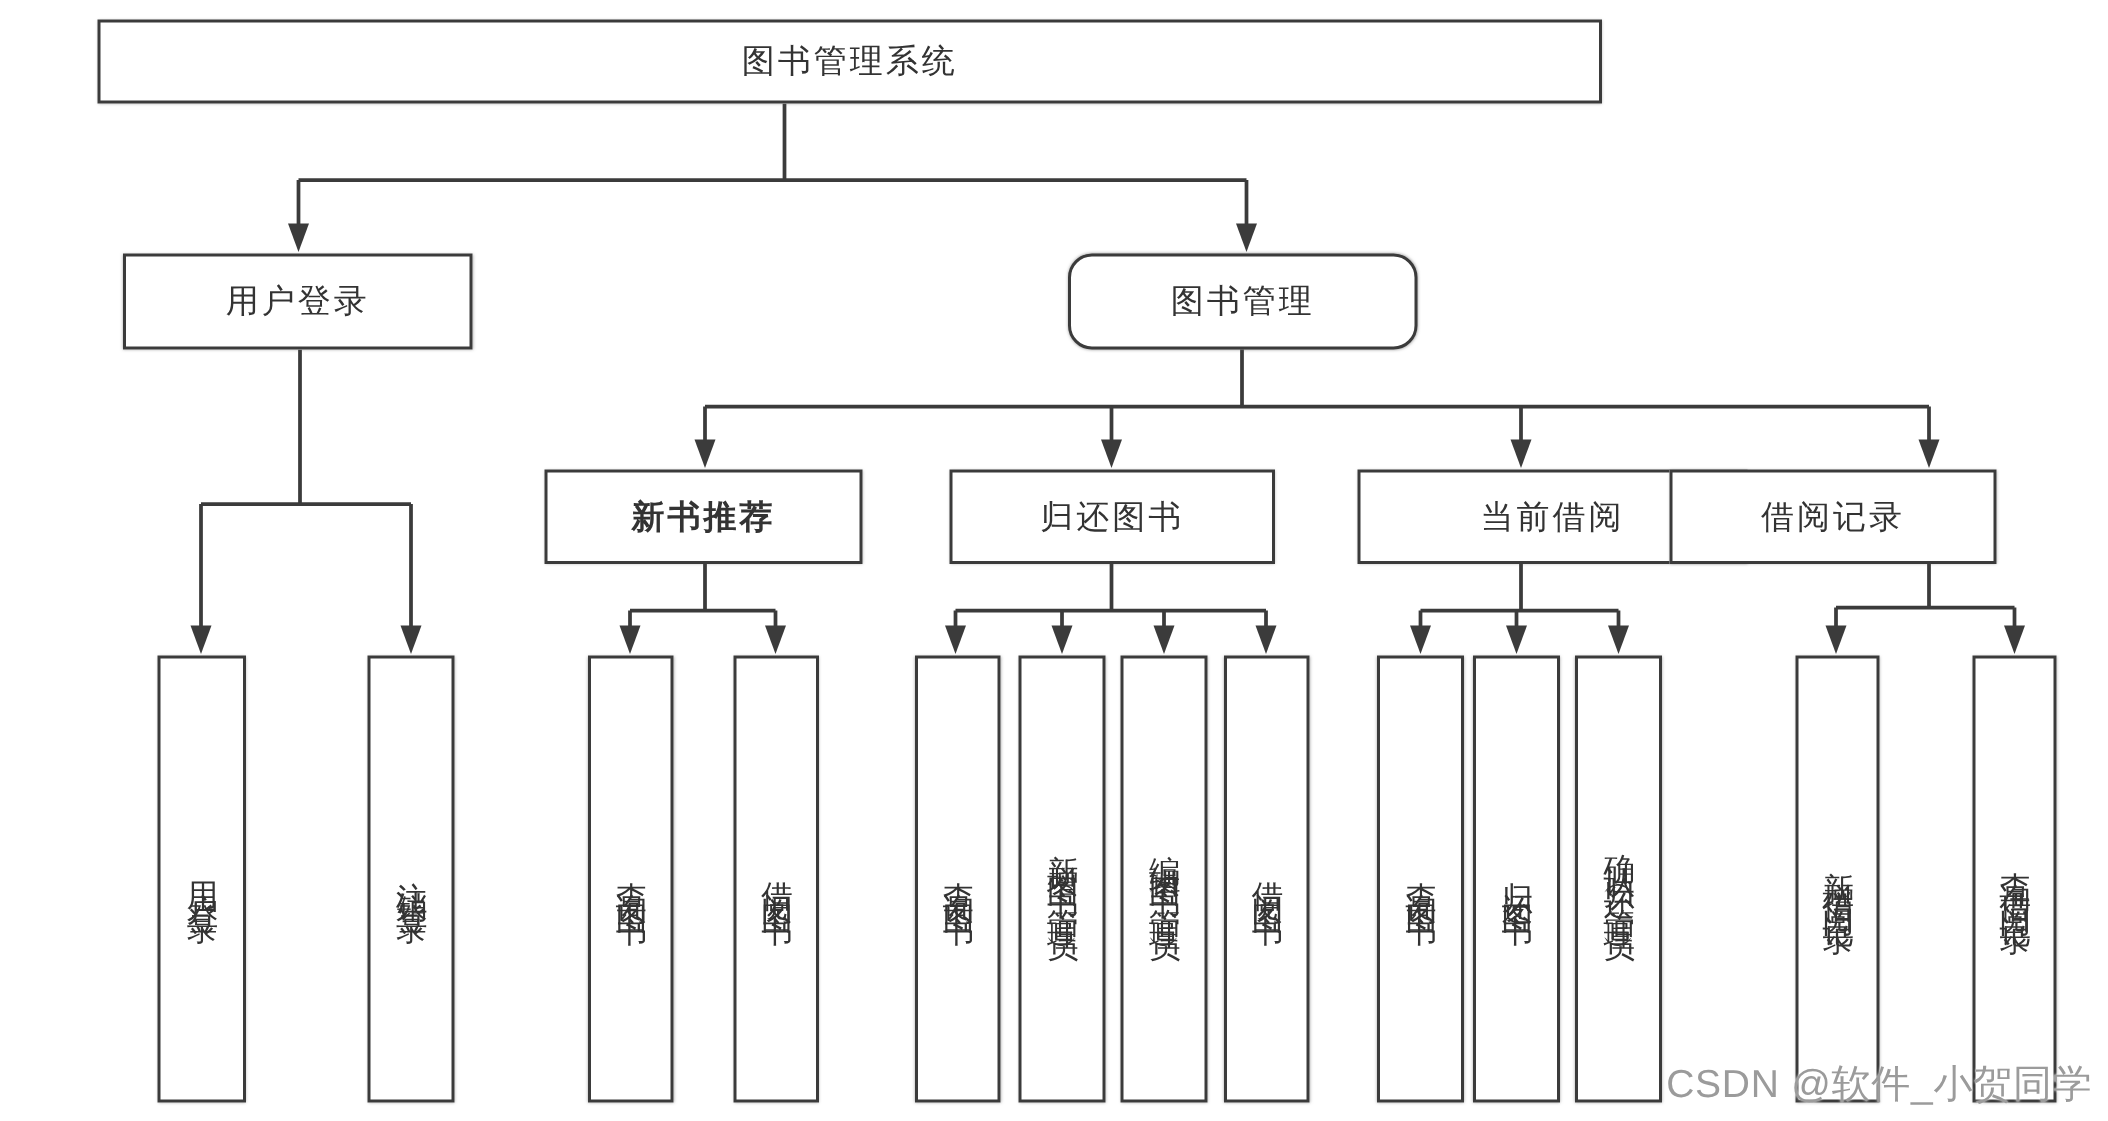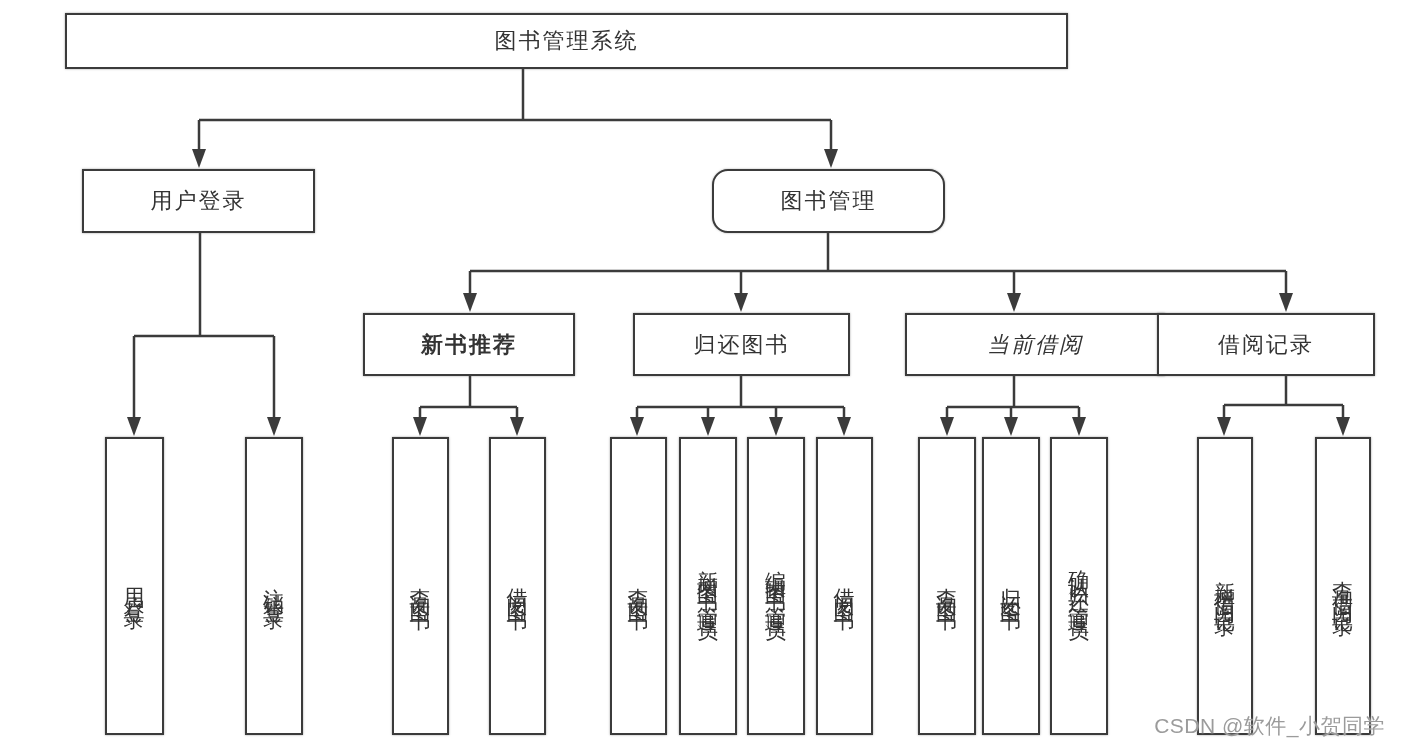--- a/index.html
+++ b/index.html
@@ -36,22 +36,22 @@
   .leaf > span{
     writing-mode:vertical-rl;
     text-orientation:mixed;
     font-size:21px;
     letter-spacing:0.35em;
     line-height:1;
     white-space:nowrap;
   }
   #watermark{
     position:absolute;
-    right:20px;bottom:7px;
-    font-size:21px;
+    right:10px;bottom:7px;
+    font-size:26px;
     color:#9b9b9b;
     letter-spacing:0.5px;
     text-shadow:0 0 2px #ffffff;
     z-index:5;
     white-space:nowrap;
   }
   .stroke{stroke:#3b3b3b;stroke-width:2.5;fill:none;}
   .head{fill:#3b3b3b;stroke:none;}
 </style>
 </head>
@@ -131,24 +131,24 @@
   <div class="box" style="left:712px;top:169px;width:233px;height:64px;border-radius:16px;">
     <span>图书管理</span>
   </div>
 
   <div class="box" style="left:363px;top:313px;width:212px;height:63px;font-weight:bold;">
     <span>新书推荐</span>
   </div>
   <div class="box" style="left:633px;top:313px;width:217px;height:63px;">
     <span>归还图书</span>
   </div>
-  <div class="box" style="left:905px;top:313px;width:260px;height:63px;font-style:italic;">
+  <div class="box" style="left:905px;top:313px;width:260px;height:63px;">
     <span>当前借阅</span>
   </div>
-  <div class="box" style="left:1113px;top:313px;width:218px;height:63px;margin-left:44px;">
+  <div class="box" style="left:1113px;top:313px;width:218px;height:63px;">
     <span>借阅记录</span>
   </div>
 
   <div class="leaf" style="left:105px;top:437px;width:59px;height:298px;">
     <span>用户登录</span>
   </div>
   <div class="leaf" style="left:245px;top:437px;width:58px;height:298px;">
     <span>注销登录</span>
   </div>
 

